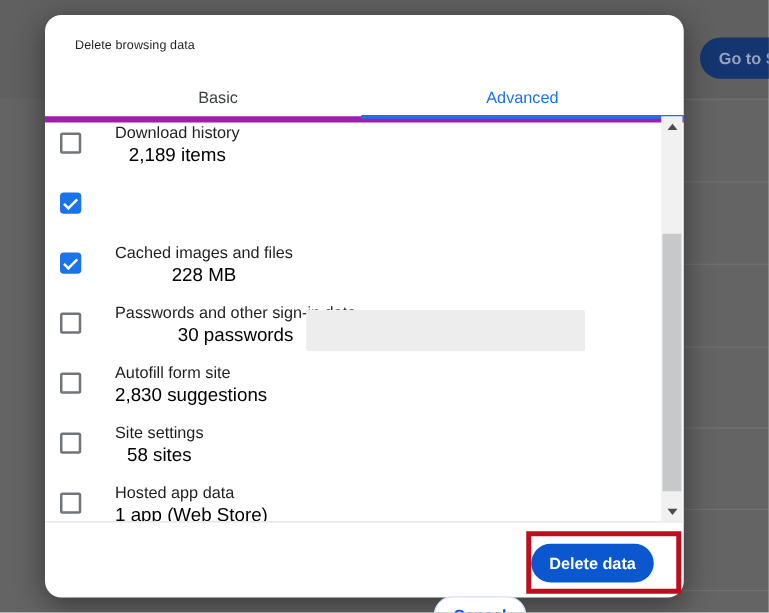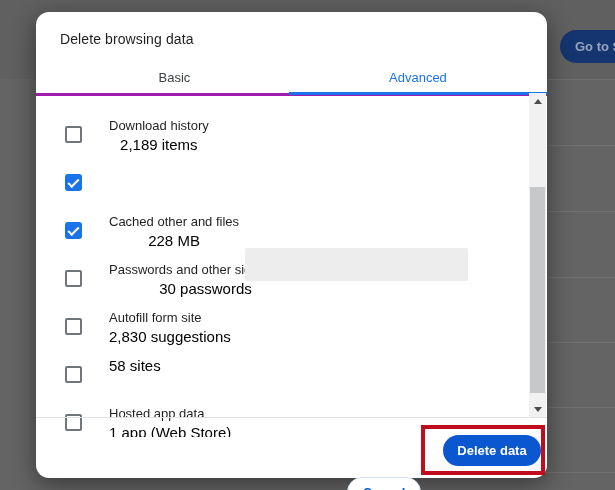--- a/index.html
+++ b/index.html
@@ -19,39 +19,39 @@
     padding:0 0 0 15px;cursor:pointer;
   }
   
   .dialog{
     position:absolute;left:36px;top:12px;width:511px;height:466px;
     background:#fff;border-radius:13px;
     box-shadow:0 6px 24px rgba(0,0,0,0.45);
   }
   .dlg-title{
     position:absolute;left:24px;top:19px;
-    font-size:14px;color:#1f1f1f;letter-spacing:.1px;
+    font-size:10px;color:#1f1f1f;letter-spacing:.1px;
   }
   .tabs{
     position:absolute;left:0;right:0;top:50px;height:31px;
-    display:flex;border-bottom:3px solid #a21caf;padding-left:24px;
+    display:flex;border-bottom:5px solid #a21caf;padding-left:24px;
   }
   .tab{
     display:flex;align-items:center;justify-content:center;
     font-size:13px;color:#3c4043;cursor:pointer;
   }
   .tab.basic{flex:0 0 47%;}
   .tab.adv{flex:1;position:relative;color:#1a73e8;font-weight:normal;}
   .tab.adv::after{
     content:"";position:absolute;left:0;right:0;bottom:-2px;height:3px;
     background:#1a73e8;
   }
   
   .list{
-    position:absolute;left:17px;top:81px;width:493px;height:324px;overflow:hidden;margin-top:20px;
+    position:absolute;left:0;top:81px;width:493px;height:324px;overflow:hidden;
   }
   .item{
     height:48px;display:flex;align-items:flex-start;
     padding:3px 0 0 12px;box-sizing:border-box;cursor:pointer;
   }
   .cb{
     flex:0 0 auto;width:17px;height:17px;box-sizing:border-box;margin-top:10px;
     border:2px solid #70757a;border-radius:2px;background:#fff;
     display:flex;align-items:center;justify-content:center;cursor:pointer;
   }
@@ -85,21 +85,21 @@
   }
   
   .footer-divider{position:absolute;left:0;right:0;top:405px;height:1px;background:#e0e2e6;}
   .btn-cancel{
     position:absolute;left:311px;top:426px;width:74px;height:30px;
     border:1px solid #d3e0f8;border-radius:15px;background:#fff;
     color:#0b57d0;font-family:inherit;font-size:13px;font-weight:bold;cursor:pointer;margin-top:39px;
   }
   .red-box{
     position:absolute;left:385px;top:413px;width:116px;height:42px;
-    border:4px solid #c00d1d;display:flex;align-items:center;justify-content:flex-end;
+    border:4px solid #c00d1d;display:flex;align-items:center;justify-content:flex-start;
     z-index:4;
   }
   .btn-confirm{
     width:98px;height:31px;border:none;border-radius:16px;background:#0b57d0;
     color:#fff;font-family:inherit;font-size:13px;font-weight:bold;cursor:pointer;
   }
 </style>
 </head>
 <body>
 
@@ -134,41 +134,42 @@
     <div class="item">
       <span class="cb checked">
           <span class="tick"></span>
         </span>
     </div>
     <div class="item">
       <span class="cb checked">
           <span class="tick"></span>
         </span>
       <div class="txt">
-        <div class="label">Cached other and files</div>
+        <div class="label">Cached images and files</div>
         <div class="detail">228 MB</div>
       </div>
     </div>
     <div class="item">
       <span class="cb"></span>
       <div class="txt">
         <div class="label">Passwords and other sign-in data</div>
         <div class="detail">30 passwords</div>
       </div>
     </div>
     <div class="item">
       <span class="cb"></span>
       <div class="txt">
         <div class="label">Autofill form site</div>
         <div class="detail">2,830 suggestions</div>
       </div>
     </div>
     <div class="item">
       <span class="cb"></span>
       <div class="txt">
+        <div class="label">Site settings</div>
         <div class="detail">58 sites</div>
       </div>
     </div>
     <div class="item">
       <span class="cb"></span>
       <div class="txt">
         <div class="label">Hosted app data</div>
         <div class="detail">1 app (Web Store)</div>
       </div>
     </div>

